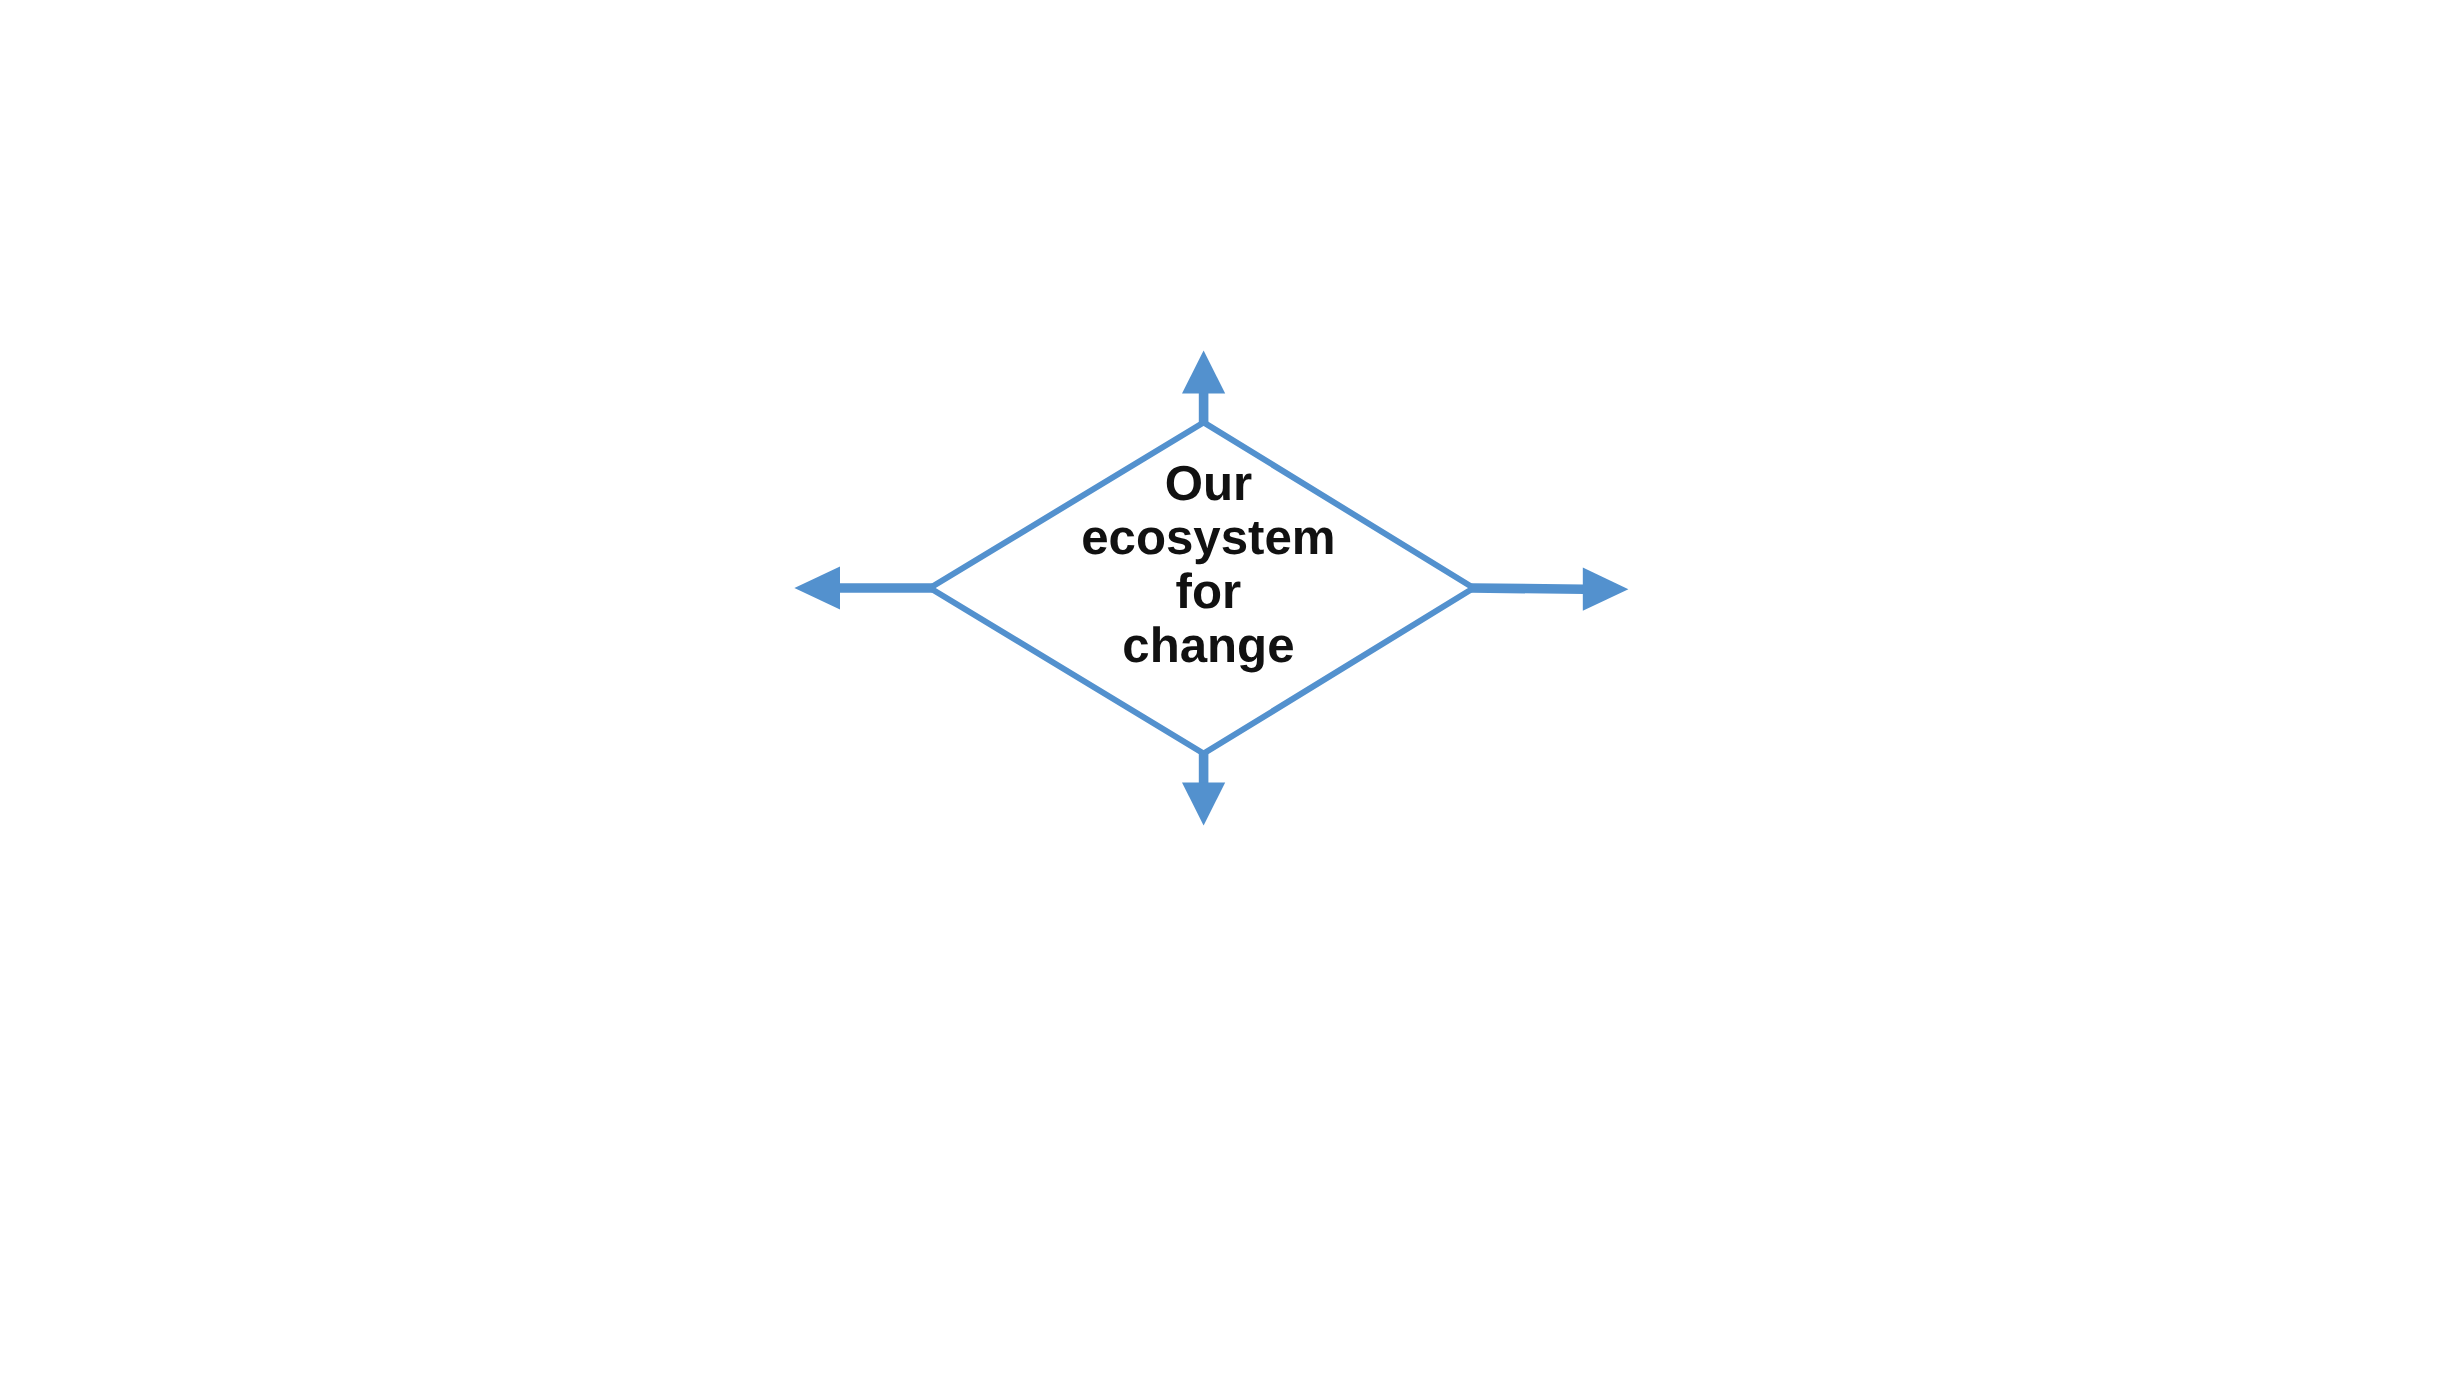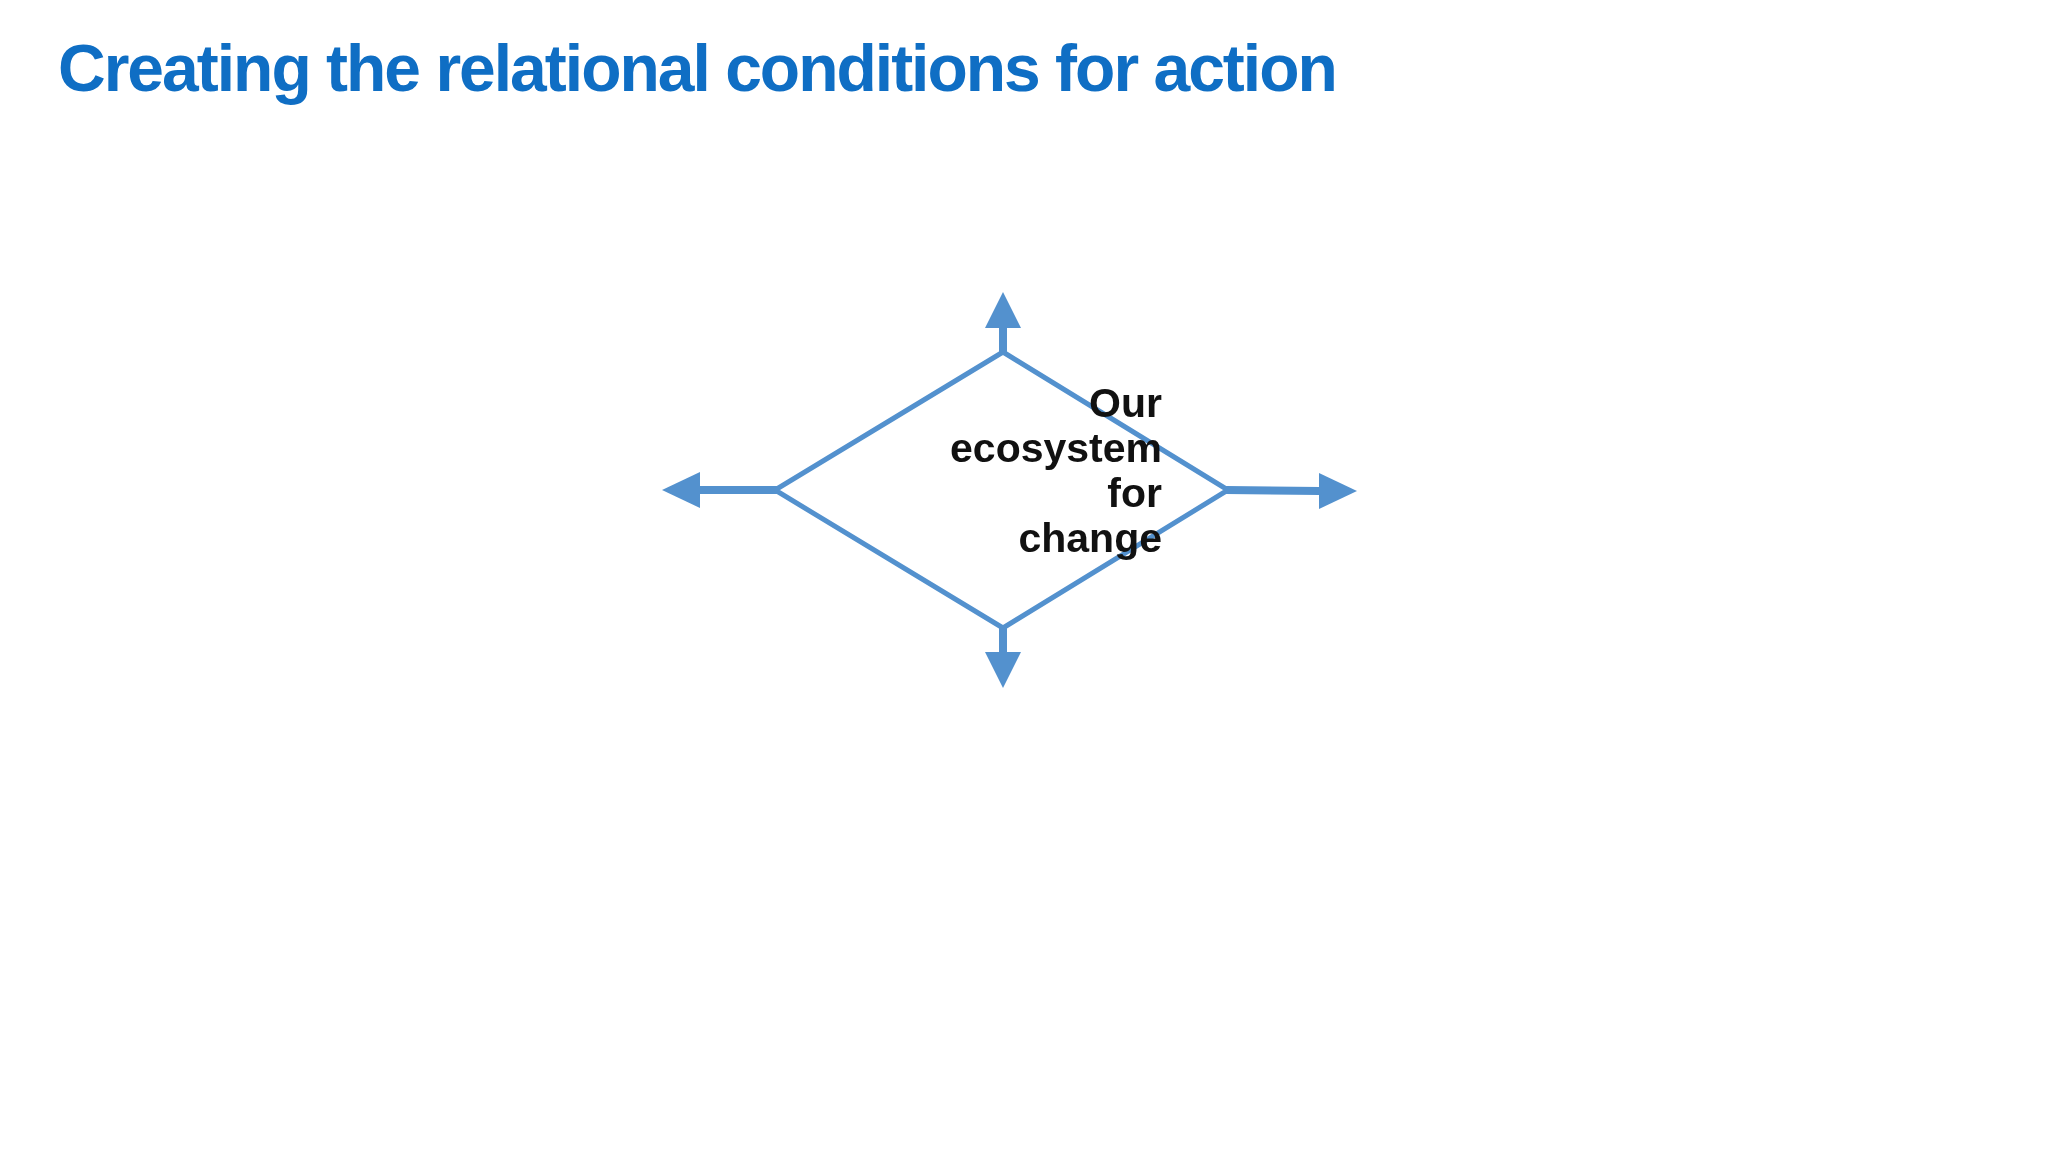--- a/index.html
+++ b/index.html
@@ -25,21 +25,21 @@
     white-space: nowrap;
   }
   .diagram-svg {
     position: absolute; left: 0; top: 0;
     width: 2048px; height: 1152px;
   }
   .diamond-label {
     position: absolute;
     left: 852px; top: 381px;
     width: 310px;
-    text-align: right;
+    text-align: center;
     font-size: 41px;
     font-weight: bold;
     line-height: 45px;
     white-space: pre-line;
   }
   .source-note {
     position: absolute;
     left: 1557px; top: 872px;
     width: 360px;
     text-align: center;
@@ -47,21 +47,20 @@
     font-weight: normal;
     line-height: 46px;
     white-space: pre-line;
   }
 </style>
 </head>
 <body>
 
 <div class="slide">
 
-  <h1 class="title" style="color: rgb(15, 110, 196);">Creating the relational conditions for action</h1>
 
   <svg class="diagram-svg" viewBox="0 0 2048 1152" xmlns="http://www.w3.org/2000/svg">
 
     <polygon points="1003,352 1228,490 1003,628 775,490" fill="#ffffff" stroke-width="5" stroke-linejoin="miter" stroke="#5391ce"></polygon>
 
     <g>
       <line x1="1003" y1="354" x2="1003" y2="326" stroke-width="8" stroke="#5391ce"></line>
       <polygon points="1003,292 985,328 1021,328" fill="#5391ce"></polygon>
     </g>
 

